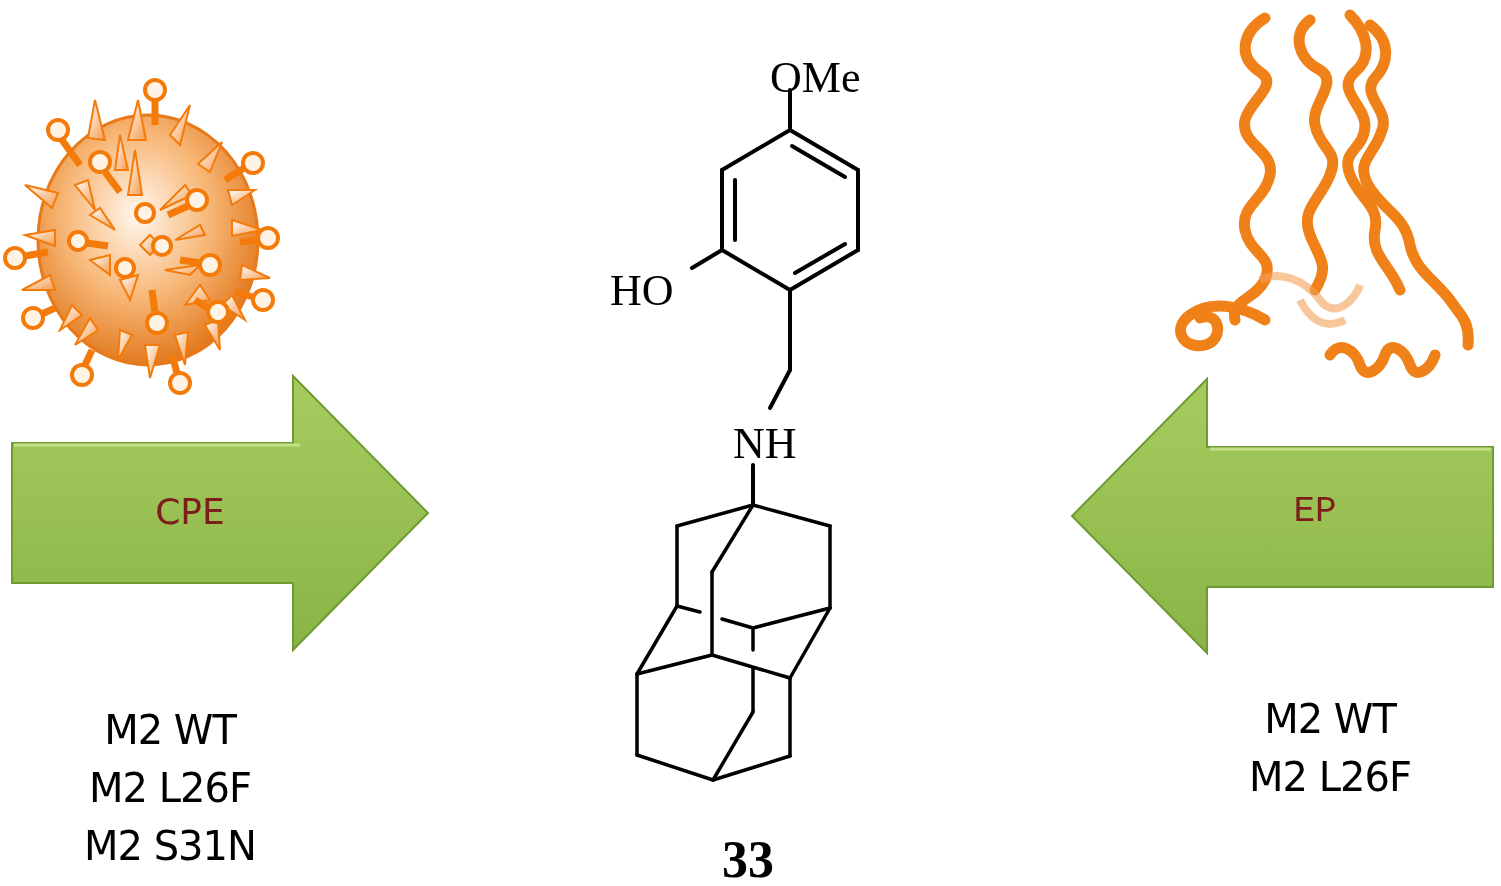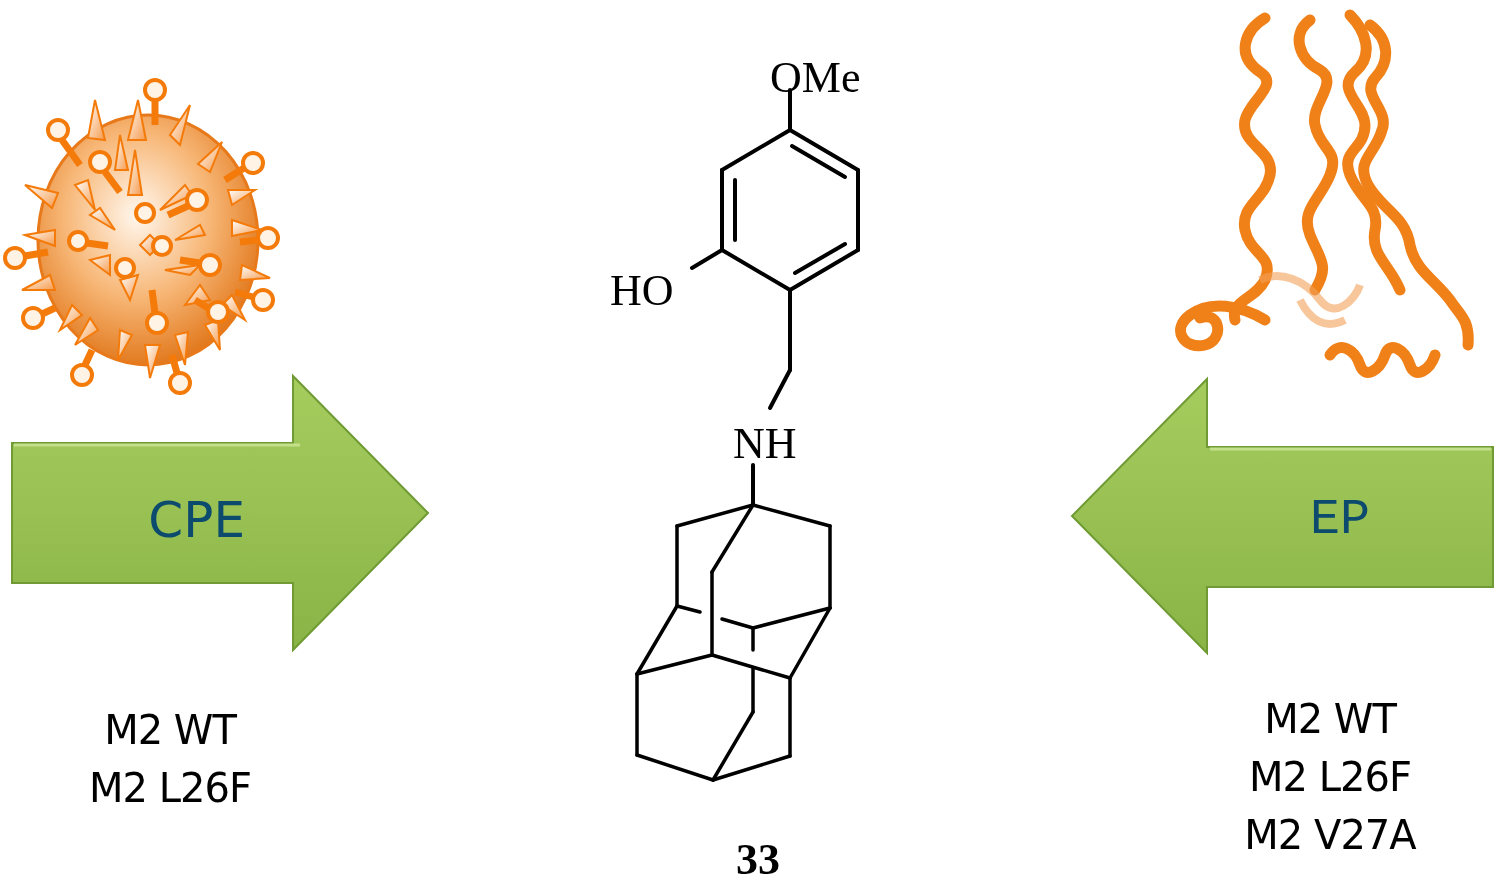--- a/index.html
+++ b/index.html
@@ -6,21 +6,21 @@
     body { width: 1501px; height: 886px; position: relative; overflow: hidden; }
     .abs { position: absolute; }
     .label-bold {
       font-family: "DejaVu Sans", "Liberation Sans", sans-serif;
       font-weight: normal; color: #000; text-align: center;
       font-size: 40px; line-height: 58px; letter-spacing: -1px;
     }
     .serif { font-family: "Liberation Serif", "DejaVu Serif", serif; color: #000; }
     .arrow-text {
       font-family: "DejaVu Sans", "Liberation Sans", sans-serif;
-      color: #0c4a6e; font-size: 50px; position: absolute; text-align: right;
+      color: #7f1d1d; font-size: 36px; position: absolute; text-align: center;
     }
   </style>
 </head>
 <body>
 
 <svg class="abs" style="left:0;top:60px" width="300" height="340" viewBox="0 0 300 340">
   <defs>
     <radialGradient id="vg" cx="0.45" cy="0.4" r="0.6">
       <stop offset="0" stop-color="#fff7ee"></stop>
       <stop offset="0.55" stop-color="#f7b777"></stop>
@@ -111,20 +111,21 @@
     </defs>
     <polygon points="2,70 283,70 283,3 418,140 283,277 283,210 2,210" fill="url(#ag1)" stroke="#6f9a34" stroke-width="2"></polygon>
     <polyline points="4,72 290,72" stroke="#c4e08a" stroke-width="3" fill="none"></polyline>
   </svg>
   <div class="arrow-text" style="left:125px;top:118px;width:110px;">CPE</div>
 </div>
 
 <div class="abs label-bold" style="left:40px;top:701px;width:260px">
   <div>M2 WT</div>
   <div>M2 L26F</div>
+  <div>M2 S31N</div>
 </div>
 
 <svg class="abs" style="left:580px;top:40px" width="320" height="800" viewBox="0 0 320 800">
   <g stroke="#000" stroke-width="4" fill="none" stroke-linecap="round" stroke-linejoin="round">
 
     <line x1="210" y1="50" x2="210" y2="90"></line>
     <line x1="210" y1="90" x2="278" y2="130"></line>
     <line x1="278" y1="130" x2="278" y2="210"></line>
     <line x1="278" y1="210" x2="210" y2="250"></line>
     <line x1="210" y1="250" x2="142" y2="210"></line>
@@ -163,21 +164,21 @@
     <line x1="112" y1="195" x2="190" y2="218"></line>
     <line x1="37" y1="214" x2="37" y2="295"></line>
     <line x1="190" y1="218" x2="190" y2="296"></line>
     <line x1="153" y1="208" x2="153" y2="252"></line>
     <line x1="153" y1="252" x2="113" y2="320"></line>
     <line x1="37" y1="295" x2="113" y2="320"></line>
     <line x1="113" y1="320" x2="190" y2="296"></line>
   </g>
   <text x="123" y="835" font-size="44" font-weight="bold" font-family="Liberation Serif, serif" transform="translate(0,-0)" style="display: none;">33</text>
 </svg>
-<div class="abs serif" style="left:660px;top:838px;width:120px;text-align:right;font-size:44px;font-weight:bold;line-height:44px">33</div>
+<div class="abs serif" style="left:688px;top:838px;width:120px;text-align:center;font-size:52px;font-weight:bold;line-height:44px">33</div>
 
 <svg class="abs" style="left:1150px;top:0" width="351" height="420" viewBox="0 0 351 420">
   <g fill="none" stroke="#f08018" stroke-width="11" stroke-linecap="round">
     <path d="M115,18 C95,30 85,55 110,72 C130,85 100,100 95,120 C90,145 125,150 120,175 C115,200 90,205 95,230 C100,255 125,255 115,280 C105,300 80,300 85,320"></path>
     <path d="M160,20 C140,35 150,60 170,70 C190,82 160,105 165,125 C170,150 190,150 180,175 C170,200 150,210 160,235 C170,260 180,265 165,290"></path>
     <path d="M200,15 C215,30 225,55 205,72 C185,90 215,105 215,125 C215,150 190,150 200,175 C210,200 230,205 225,230 C220,255 240,265 250,290"></path>
     <path d="M220,25 C240,40 240,62 225,78 C210,95 240,110 232,130 C225,155 205,160 218,185 C232,210 255,215 260,245 C265,270 285,280 300,300 C310,315 320,320 318,345"></path>
     <path d="M115,320 C90,305 60,300 40,315 C20,330 35,350 55,345 C75,340 70,310 50,318"></path>
     <path d="M180,355 C190,340 205,350 210,365 C215,380 230,370 235,355 C240,340 255,350 260,365 C265,380 280,370 285,355"></path>
   </g>
@@ -197,14 +198,13 @@
     </defs>
     <polygon points="423,74 137,74 137,6 2,143 137,280 137,214 423,214" fill="url(#ag2)" stroke="#6f9a34" stroke-width="2"></polygon>
     <polyline points="140,76 421,76" stroke="#c4e08a" stroke-width="3" fill="none"></polyline>
   </svg>
   <div class="arrow-text" style="left:190px;top:118px;width:110px;font-family:Liberation Mono, monospace;">EP</div>
 </div>
 
 <div class="abs label-bold" style="left:1195px;top:690px;width:270px">
   <div>M2 WT</div>
   <div>M2 L26F</div>
-  <div>M2 V27A</div>
 </div>
 
 </body></html>

